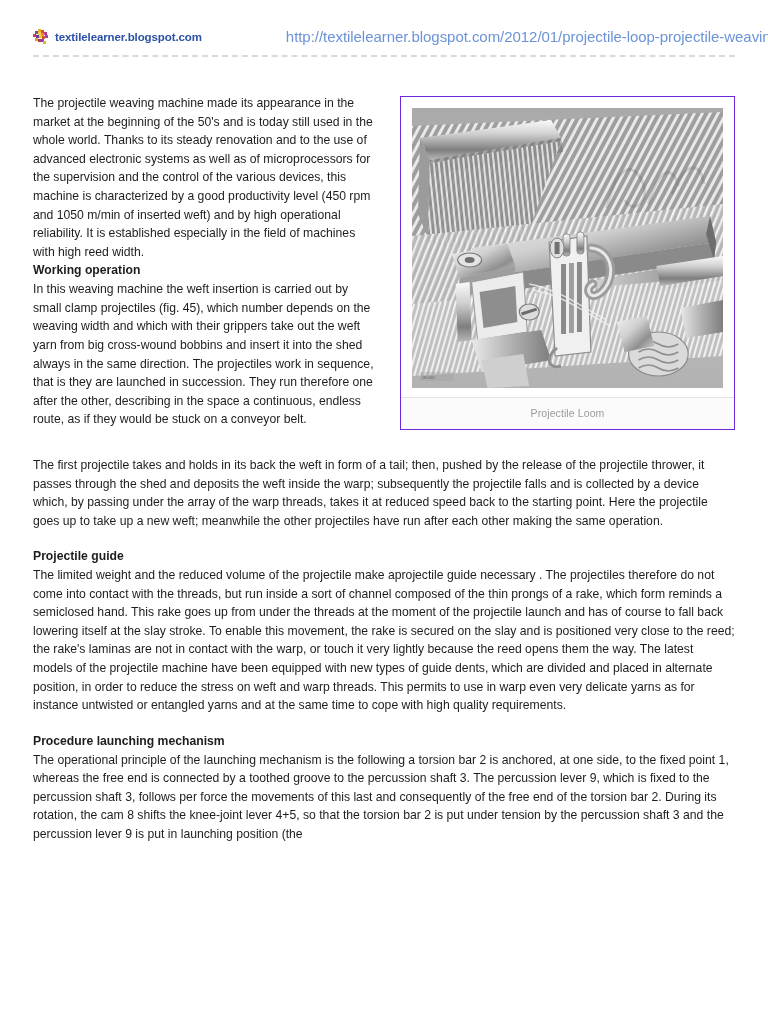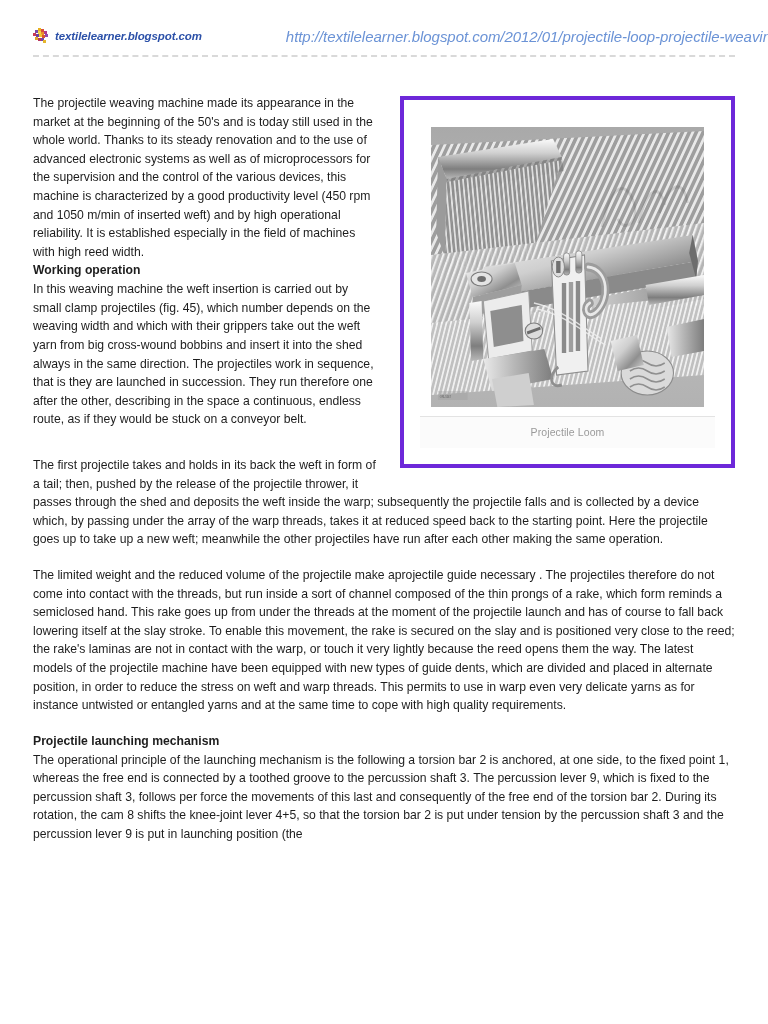--- a/index.html
+++ b/index.html
@@ -21,24 +21,23 @@
     position: relative;
     width: 768px;
     height: 1024px;
     box-sizing: border-box;
     padding: 0 33px;
   }
 
   
   .site-header {
     display: flex;
-    align-items: flex-start;
+    align-items: center;
     padding-top: 28px;
     padding-bottom: 6px;
-    font-style: italic;
   }
   .brand {
     display: flex;
     align-items: center;
     flex: 0 0 auto;
   }
   .mosaic-icon {
     width: 15px;
     height: 15px;
     margin-right: 7px;
@@ -100,24 +99,24 @@
   }
   .spacer-para-lg {
     height: 27px;
   }
 
   
   .figure {
     float: right;
     width: 335px;
     margin: 2px 0 10px 22px;
-    border: 4px solid #6d28d9;
+    border: 1px solid #6d28d9;
     background: #ffffff;
     box-sizing: border-box;
-    padding: 16px;
+    padding: 0;
   }
   .figure-imgwrap {
     padding: 11px 11px 9px 11px;
     background: #ffffff;
   }
   .figure-caption {
     border-top: 1px solid #e3e3e3;
     background: #fbfbfb;
     text-align: center;
     font-size: 10.5px;
@@ -320,21 +319,22 @@
     <p>The projectile weaving machine made its appearance in the market at the beginning of the 50's and is today still used in the whole world. Thanks to its steady renovation and to the use of advanced electronic systems as well as of microprocessors for the supervision and the control of the various devices, this machine is characterized by a good productivity level (450 rpm and 1050 m/min of inserted weft) and by high operational reliability. It is established especially in the field of machines with high reed width.</p>
     <p class="subhead">Working operation</p>
     <p>In this weaving machine the weft insertion is carried out by small clamp projectiles (fig. 45), which number depends on the weaving width and which with their grippers take out the weft yarn from big cross-wound bobbins and insert it into the shed always in the same direction. The projectiles work in sequence, that is they are launched in succession. They run therefore one after the other, describing in the space a continuous, endless route, as if they would be stuck on a conveyor belt.</p>
 
     <div class="spacer-para-lg"></div>
 
     <p>The first projectile takes and holds in its back the weft in form of a tail; then, pushed by the release of the projectile thrower, it passes through the shed and deposits the weft inside the warp; subsequently the projectile falls and is collected by a device which, by passing under the array of the warp threads, takes it at reduced speed back to the starting point. Here the projectile goes up to take up a new weft; meanwhile the other projectiles have run after each other making the same operation.</p>
 
     <div class="spacer-para"></div>
 
+    <p class="subhead">Projectile guide</p>
     <p>The limited weight and the reduced volume of the projectile make aprojectile guide necessary . The projectiles therefore do not come into contact with the threads, but run inside a sort of channel composed of the thin prongs of a rake, which form reminds a semiclosed hand. This rake goes up from under the threads at the moment of the projectile launch and has of course to fall back lowering itself at the slay stroke. To enable this movement, the rake is secured on the slay and is positioned very close to the reed; the rake's laminas are not in contact with the warp, or touch it very lightly because the reed opens them the way. The latest models of the projectile machine have been equipped with new types of guide dents, which are divided and placed in alternate position, in order to reduce the stress on weft and warp threads. This permits to use in warp even very delicate yarns as for instance untwisted or entangled yarns and at the same time to cope with high quality requirements.</p>
 
     <div class="spacer-para"></div>
 
-    <p class="subhead">Projectile launching mechanism</p>
+    <p class="subhead">Procedure launching mechanism</p>
     <p>The operational principle of the launching mechanism is the following  a torsion bar 2 is anchored, at one side, to the fixed point 1, whereas the free end is connected by a toothed groove to the percussion shaft 3. The percussion lever 9, which is fixed to the percussion shaft 3, follows per force the movements of this last and consequently of the free end of the torsion bar 2. During its rotation, the cam 8 shifts the knee-joint lever 4+5, so that the torsion bar 2 is put under tension by the percussion shaft 3 and the percussion lever 9 is put in launching position (the</p>
   </div>
 
 </div>
 
 </body></html>

